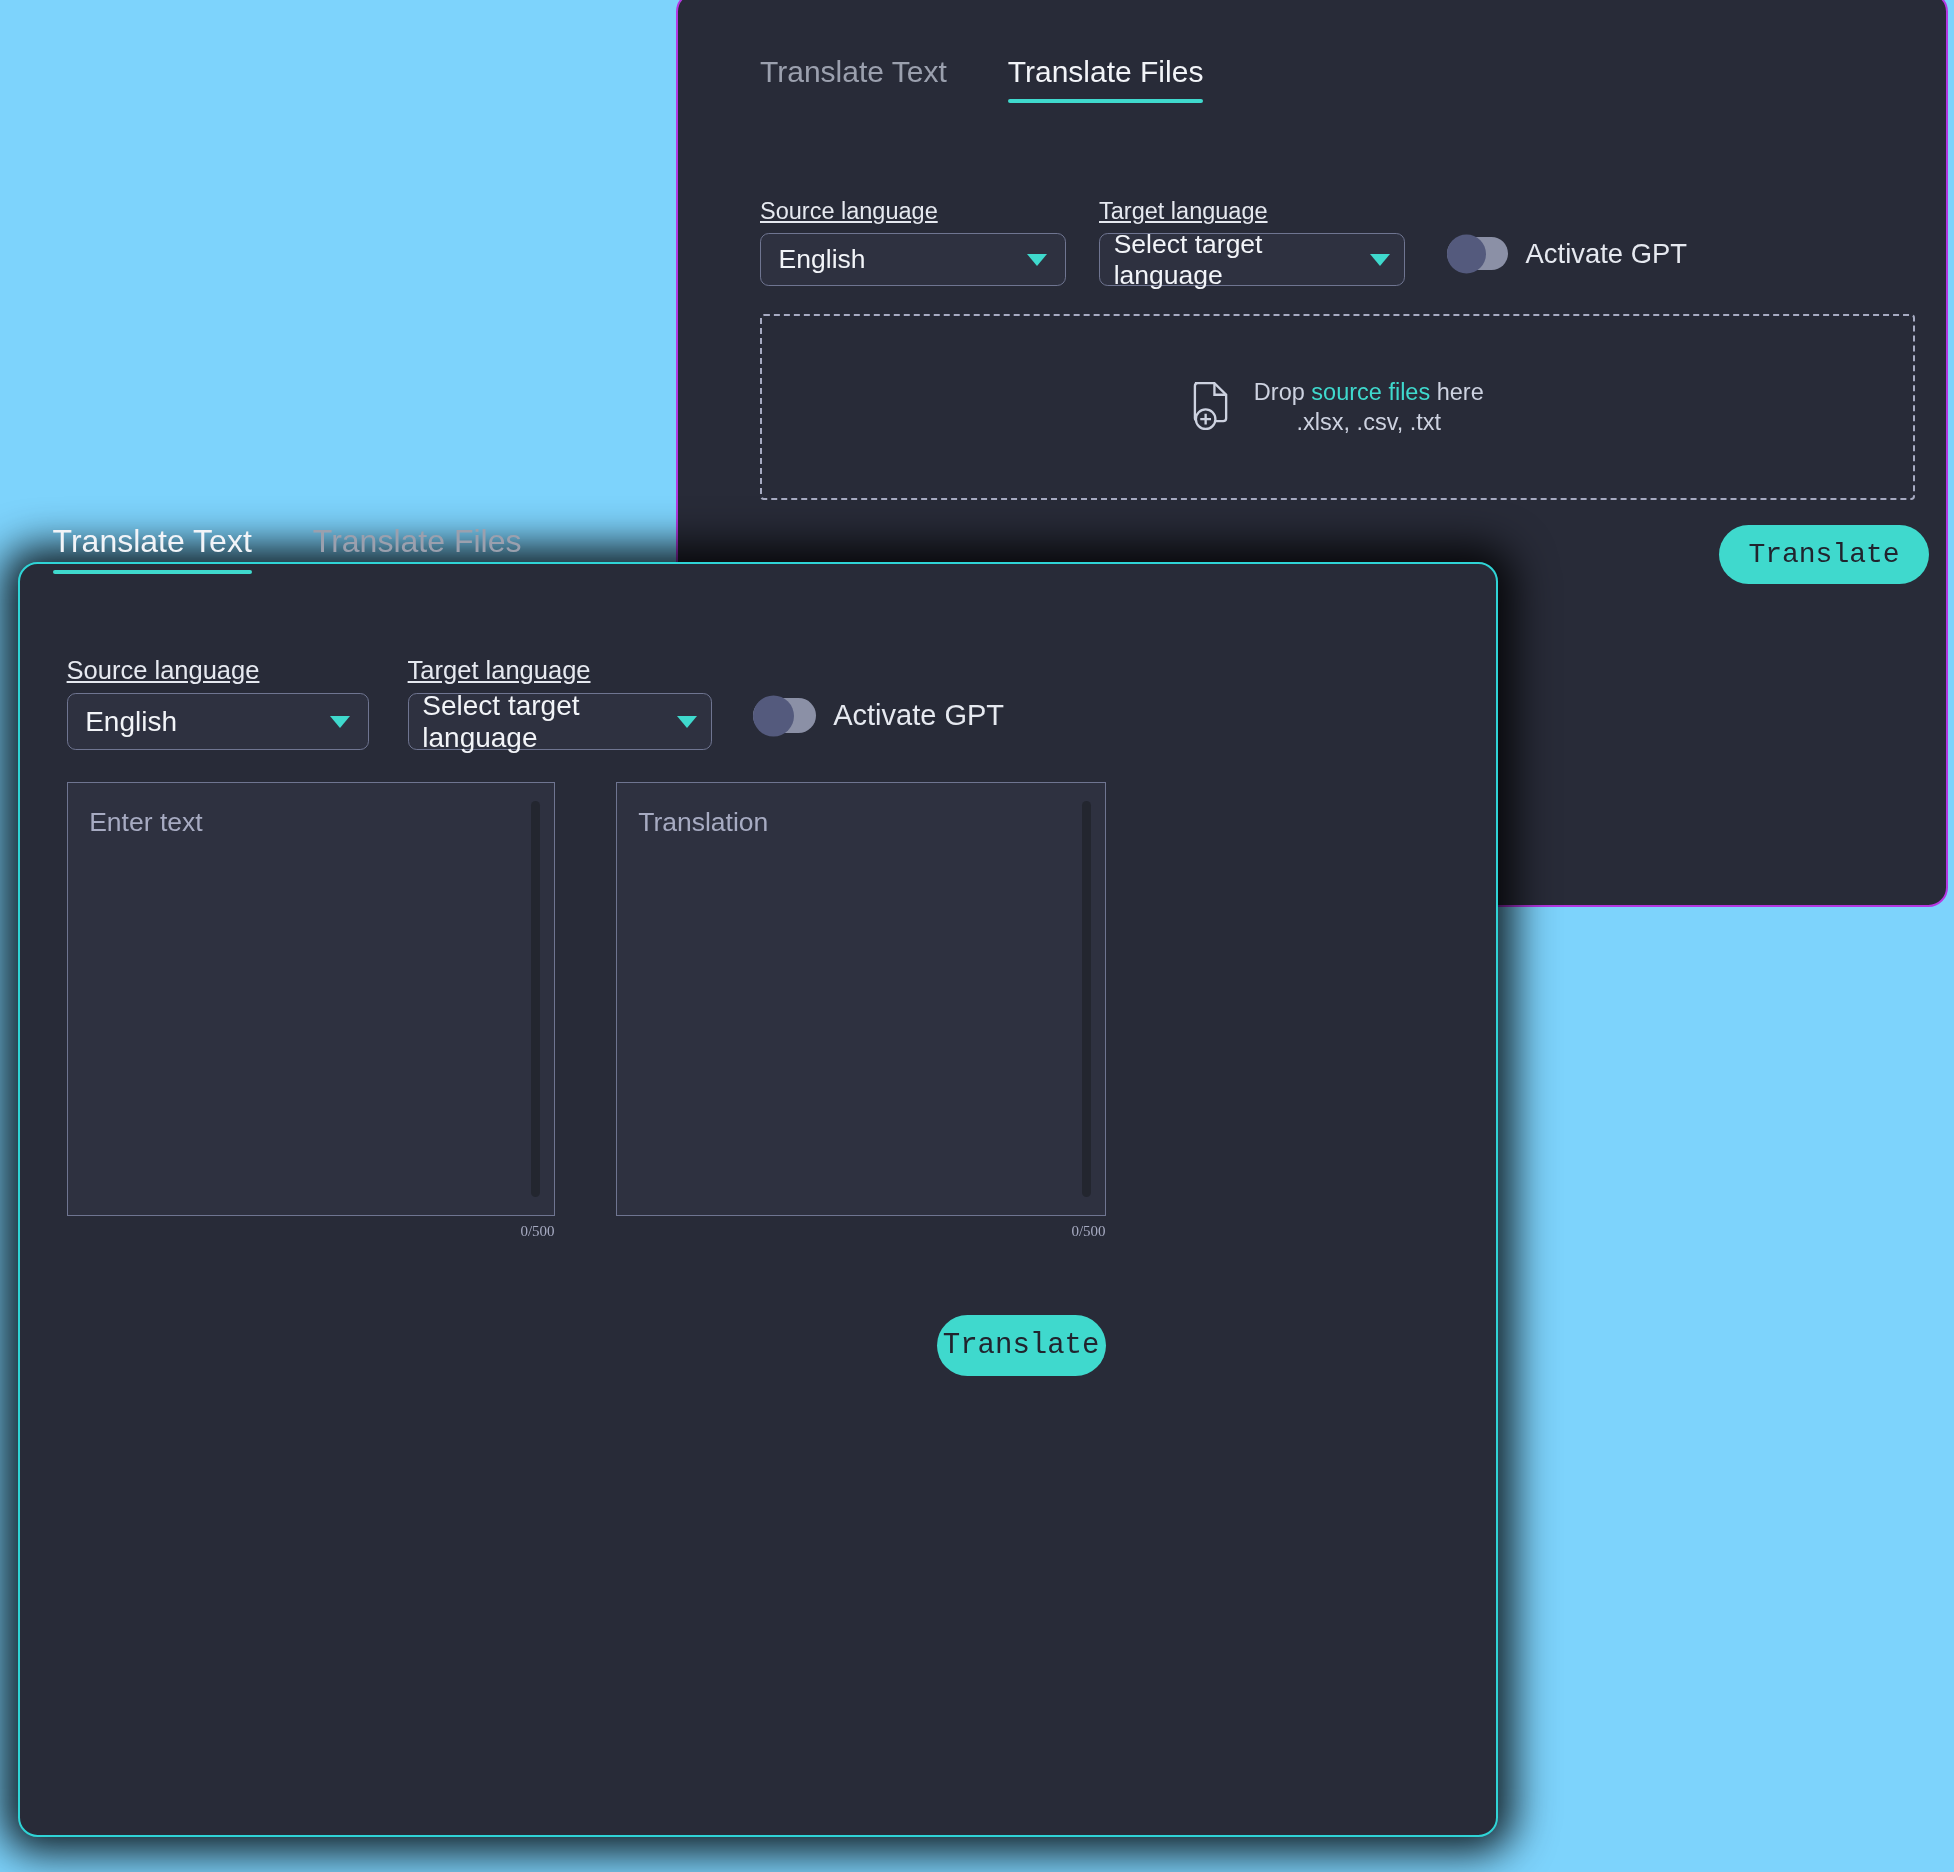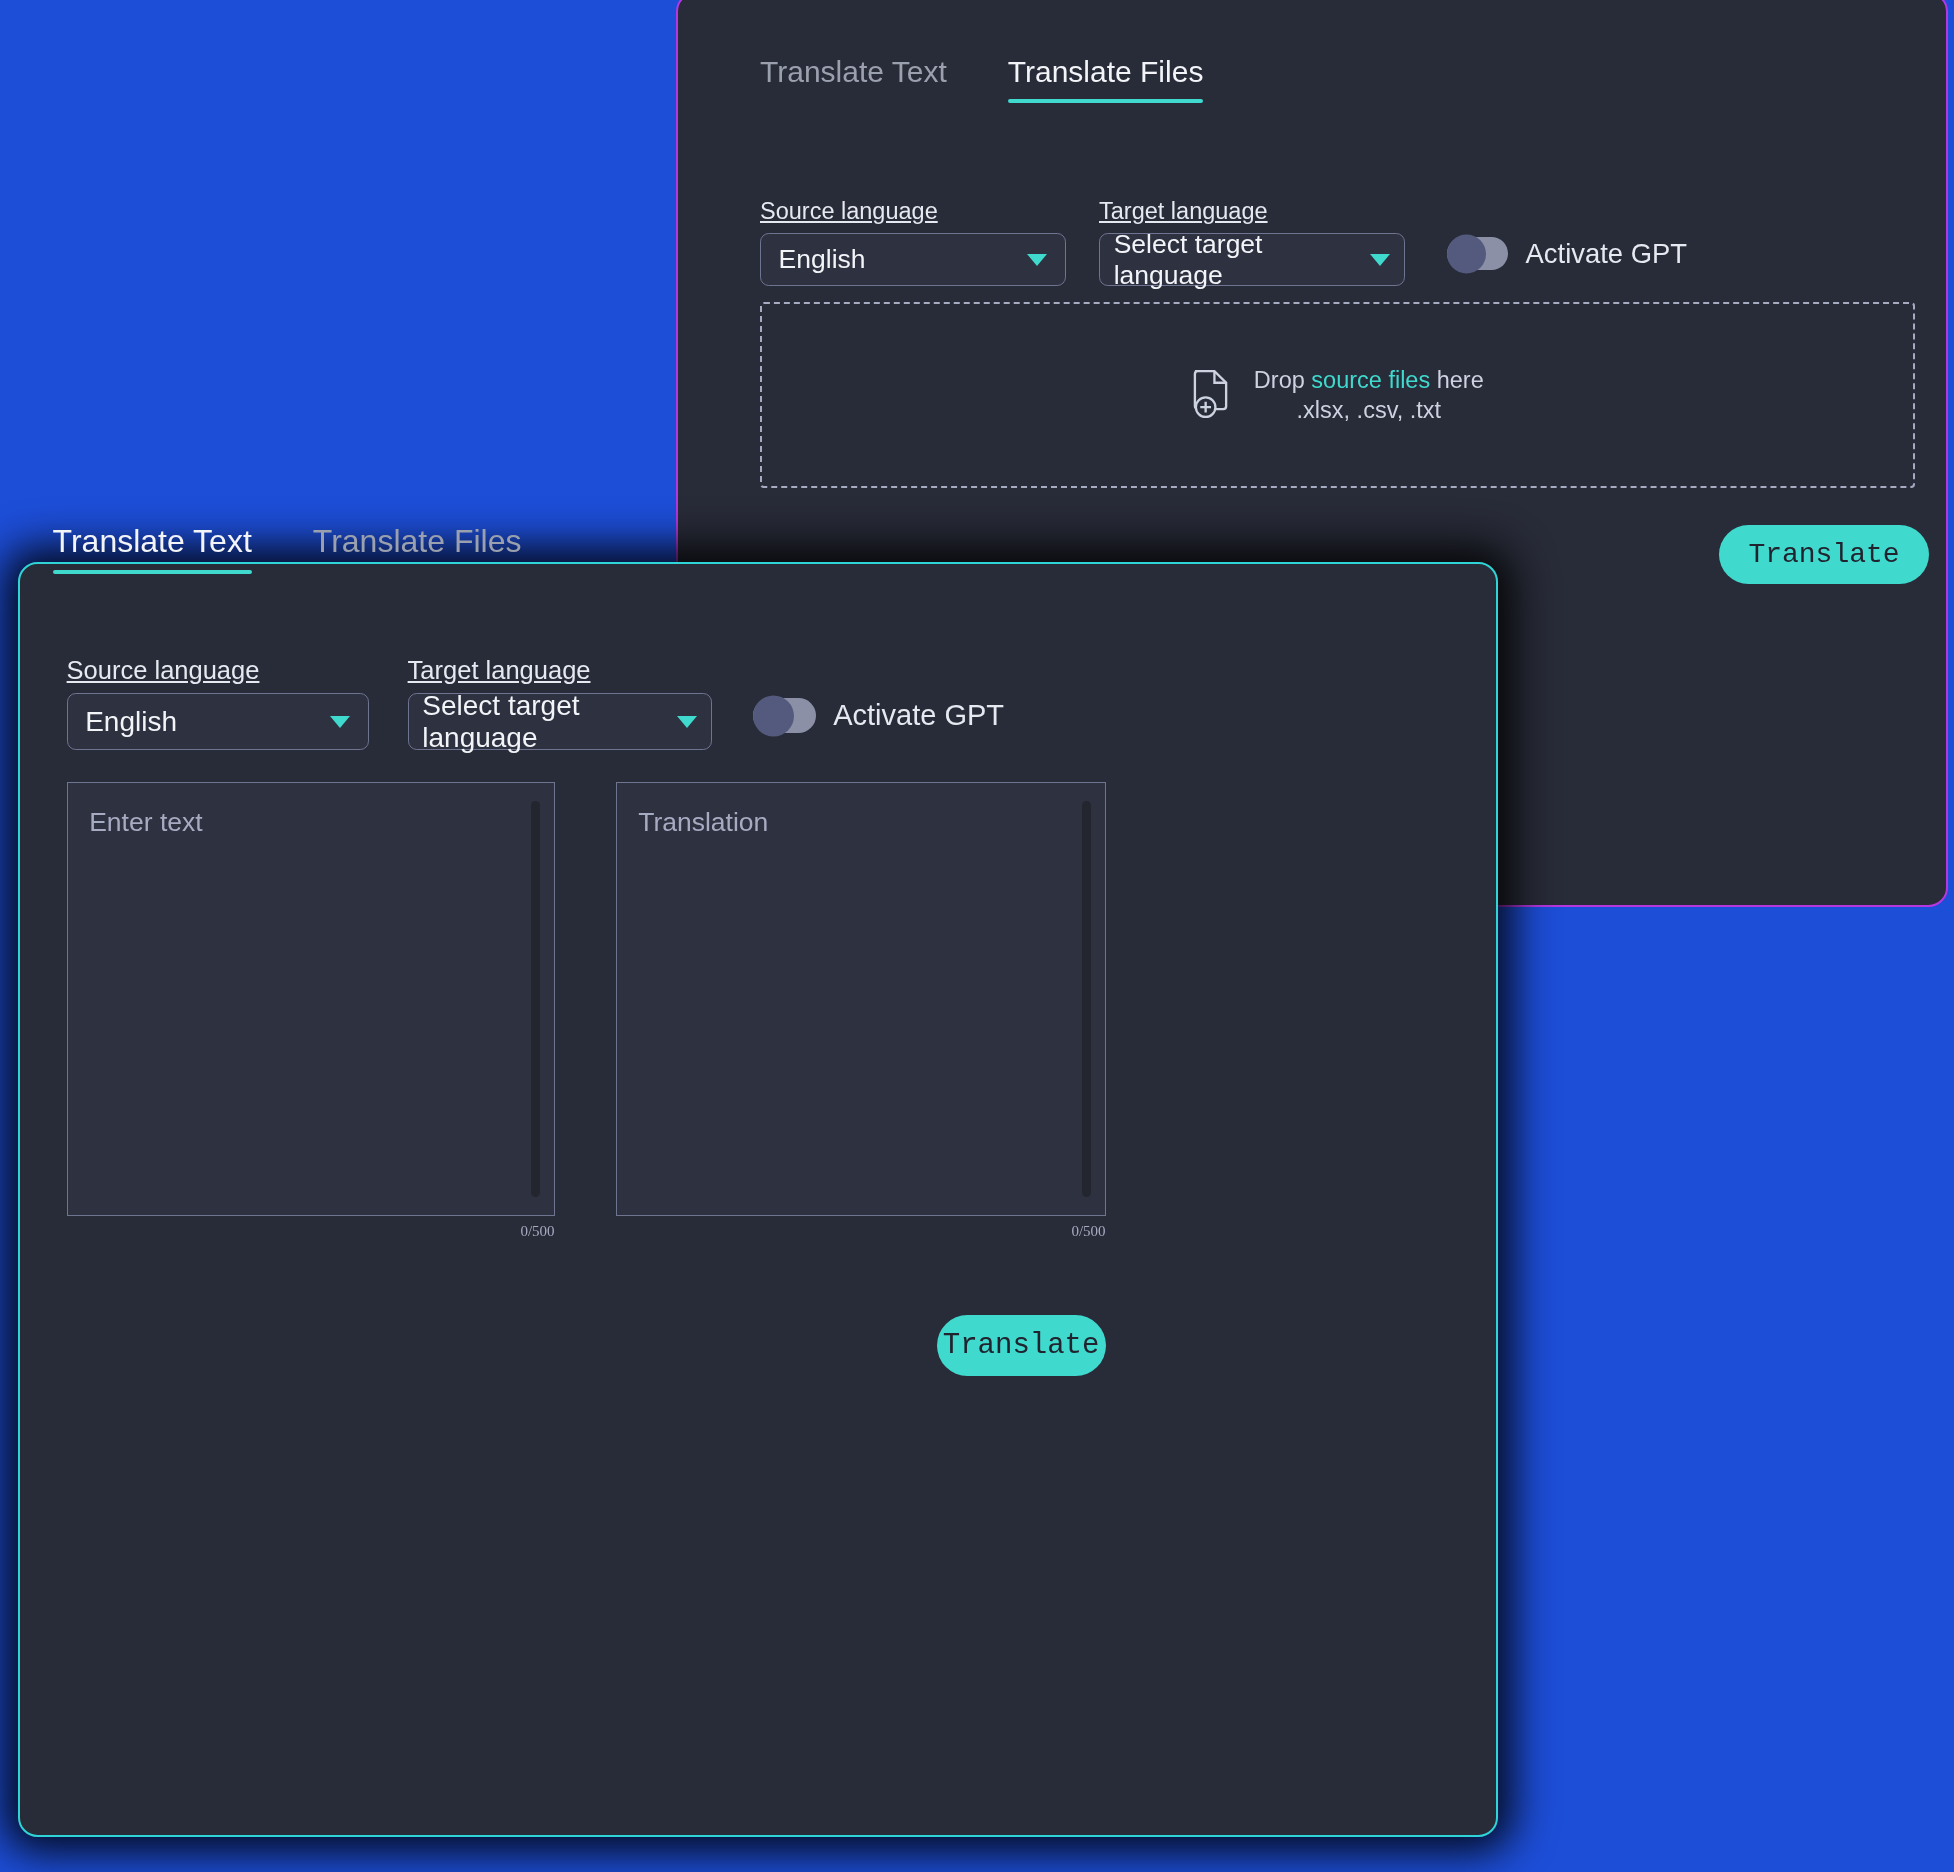--- a/index.html
+++ b/index.html
@@ -2,21 +2,21 @@
 <html><head>
 <meta charset="utf-8">
 <style>
   * { box-sizing: border-box; margin: 0; padding: 0; }
   html, body {
     width: 1954px; height: 1872px;
     background: #000000;
     font-family: "Liberation Sans", sans-serif;
     overflow: hidden;
   }
-  .stage { position: relative; width: 1954px; height: 1872px; background:#1d4ed8; }
+  .stage { position: relative; width: 1954px; height: 1872px; background:#7dd3fc; }
 
   
   .panel {
     position: absolute;
     background: #282b38;
     border-radius: 17.6px;
   }
   .panel-back {
     left: 676px; top: -7.8px;
     width: 1272px; height: 915px;
@@ -203,21 +203,21 @@
       <span class="caret"></span>
     </div>
 
     <div class="toggle-wrap" style="left:769px; top:243px;">
       <span class="toggle" style="width:61px; height:33px;">
         <span class="knob" style="width:39px; height:39px;"></span>
       </span>
       <span class="toggle-label" style="font-size:27.4px;">Activate GPT</span>
     </div>
 
-    <div class="dropzone" style="left:82px; top:308px; width:1155px; height:186px;">
+    <div class="dropzone" style="left:82px; top:320px; width:1155px; height:186px;">
       <div class="dz-inner">
         <span style="flex:none;">
           <svg width="41" height="51" viewBox="0 0 42 52" fill="none">
             <path d="M4 3 h20 l12 12 v24 a3 3 0 0 1 -3 3 H7 a3 3 0 0 1 -3 -3 V6 a3 3 0 0 1 3 -3 Z" stroke="#cdd2e0" stroke-width="2.4" fill="none"></path>
             <path d="M24 3 v12 h12" stroke="#cdd2e0" stroke-width="2.4" fill="none"></path>
             <circle cx="15" cy="40" r="10" fill="#282b38" stroke="#cdd2e0" stroke-width="2.4"></circle>
             <path d="M15 34.5 v11 M9.5 40 h11" stroke="#cdd2e0" stroke-width="2.4"></path>
           </svg>
         </span>
         <span class="dz-text">

